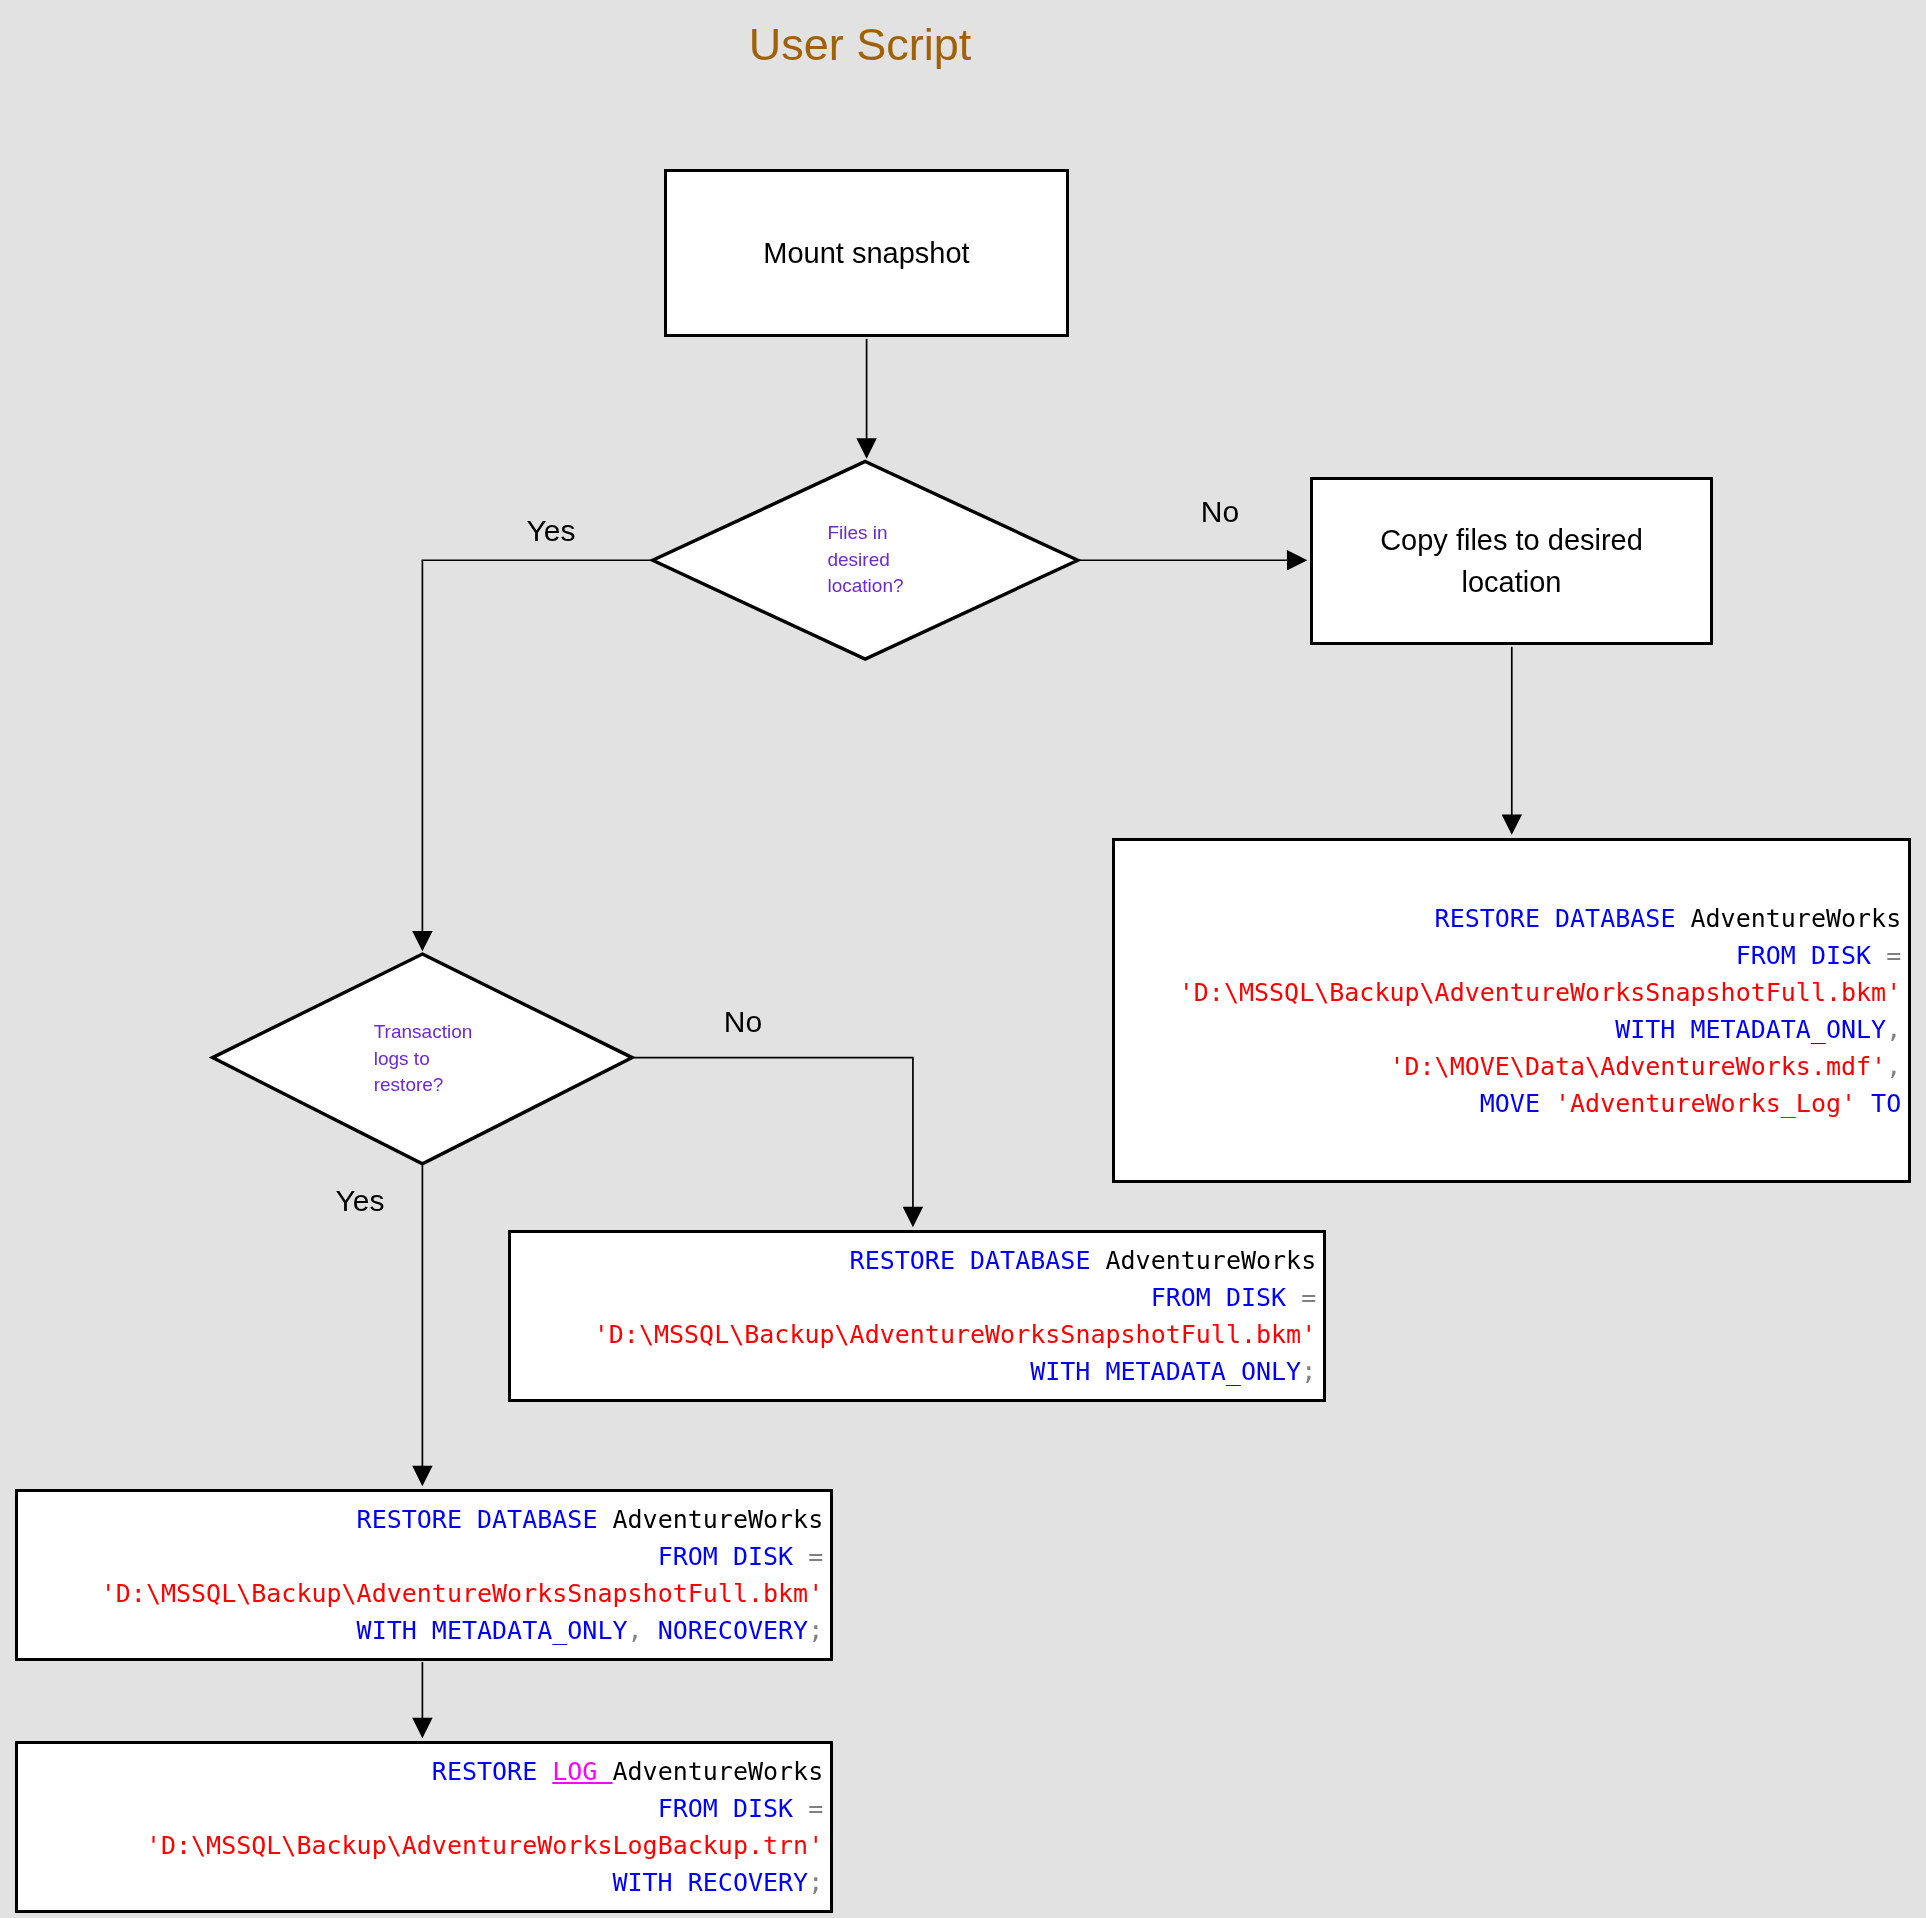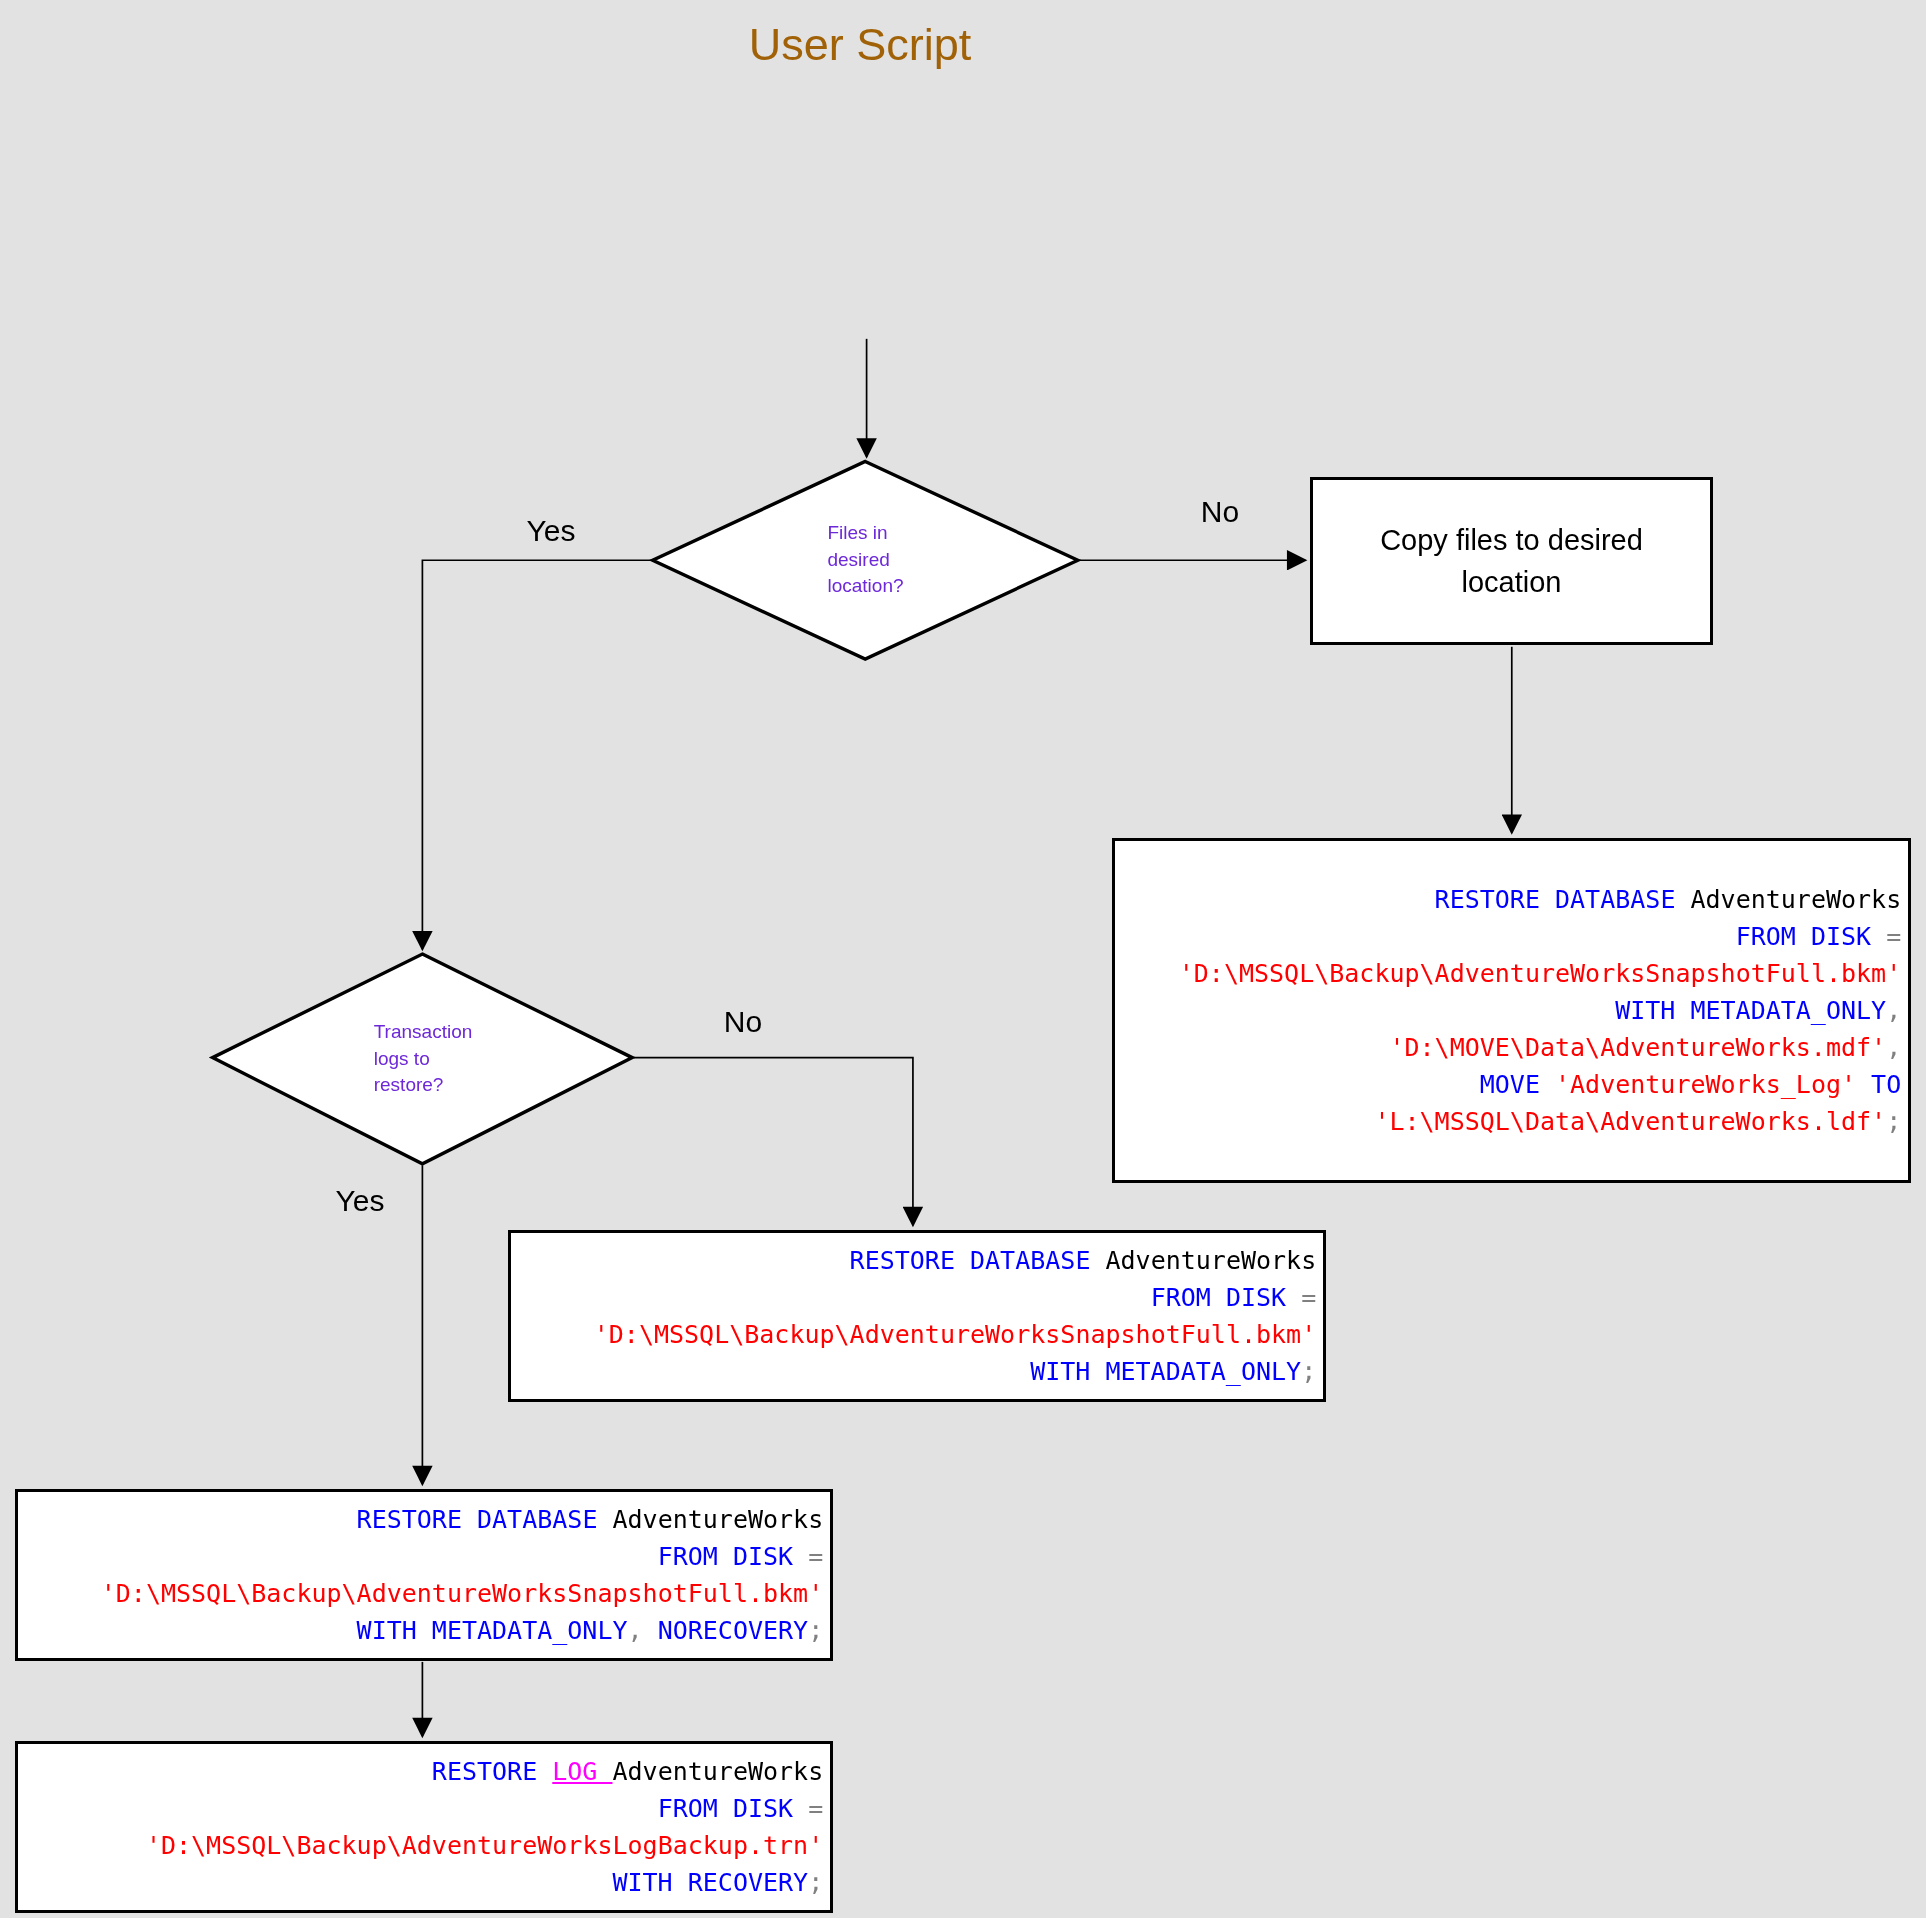--- a/index.html
+++ b/index.html
@@ -52,40 +52,40 @@
     <polyline class="edge" marker-end="url(#arrow)" points="930,1552 1340,1552 1340,1798"></polyline>
     <polyline class="edge" marker-end="url(#arrow)" points="620,1710 620,2178"></polyline>
     <polyline class="edge" marker-end="url(#arrow)" points="620,2439 620,2548"></polyline>
 
     <polygon class="decision-shape" points="1270,677 1582,822 1270,967 958,822"></polygon>
     <polygon class="decision-shape" points="620,1400 928,1552 620,1708 312,1552"></polygon>
   </svg>
 
   <div class="page-title">User Script</div>
 
+  <div class="rect-node" style="left:664px;top:169px;width:405px;height:168px;">Mount snapshot</div>
 
   <div class="diamond-label" style="left:653px;top:461px;width:425px;height:198px;">Files in
 desired
 location?</div>
 
   <div class="edge-label" style="left:1220px;top:512px;">No</div>
 
   <div class="edge-label" style="left:551px;top:531px;">Yes</div>
 
   <div class="rect-node" style="left:1310px;top:477px;width:403px;height:168px;">Copy files to desired
 location</div>
 
   <div class="code-node" style="left:1112px;top:838px;width:799px;height:345px;">
       <div class="code-line"><span class="tok-k">RESTORE DATABASE </span><span class="tok-i">AdventureWorks</span></div>
       <div class="code-line"><span class="tok-k">FROM DISK </span><span class="tok-o">=</span></div>
       <div class="code-line"><span class="tok-s">'D:\MSSQL\Backup\AdventureWorksSnapshotFull.bkm'</span></div>
       <div class="code-line"><span class="tok-k">WITH METADATA_ONLY</span><span class="tok-o">,</span></div>
       <div class="code-line"><span class="tok-s">'D:\MOVE\Data\AdventureWorks.mdf'</span><span class="tok-o">,</span></div>
       <div class="code-line"><span class="tok-k">MOVE </span><span class="tok-s">'AdventureWorks_Log'</span><span class="tok-k"> TO</span></div>
-      <div class="code-line"><span class="tok-s">'L:\MSSQL\Data\AdventureWorks.ldf'</span><span class="tok-o">;</span></div>
     </div>
 
   <div class="diamond-label" style="left:213px;top:954px;width:420px;height:210px;">Transaction
 logs to
 restore?</div>
 
   <div class="edge-label" style="left:743px;top:1022px;">No</div>
 
   <div class="edge-label" style="left:360px;top:1201px;">Yes</div>
 

